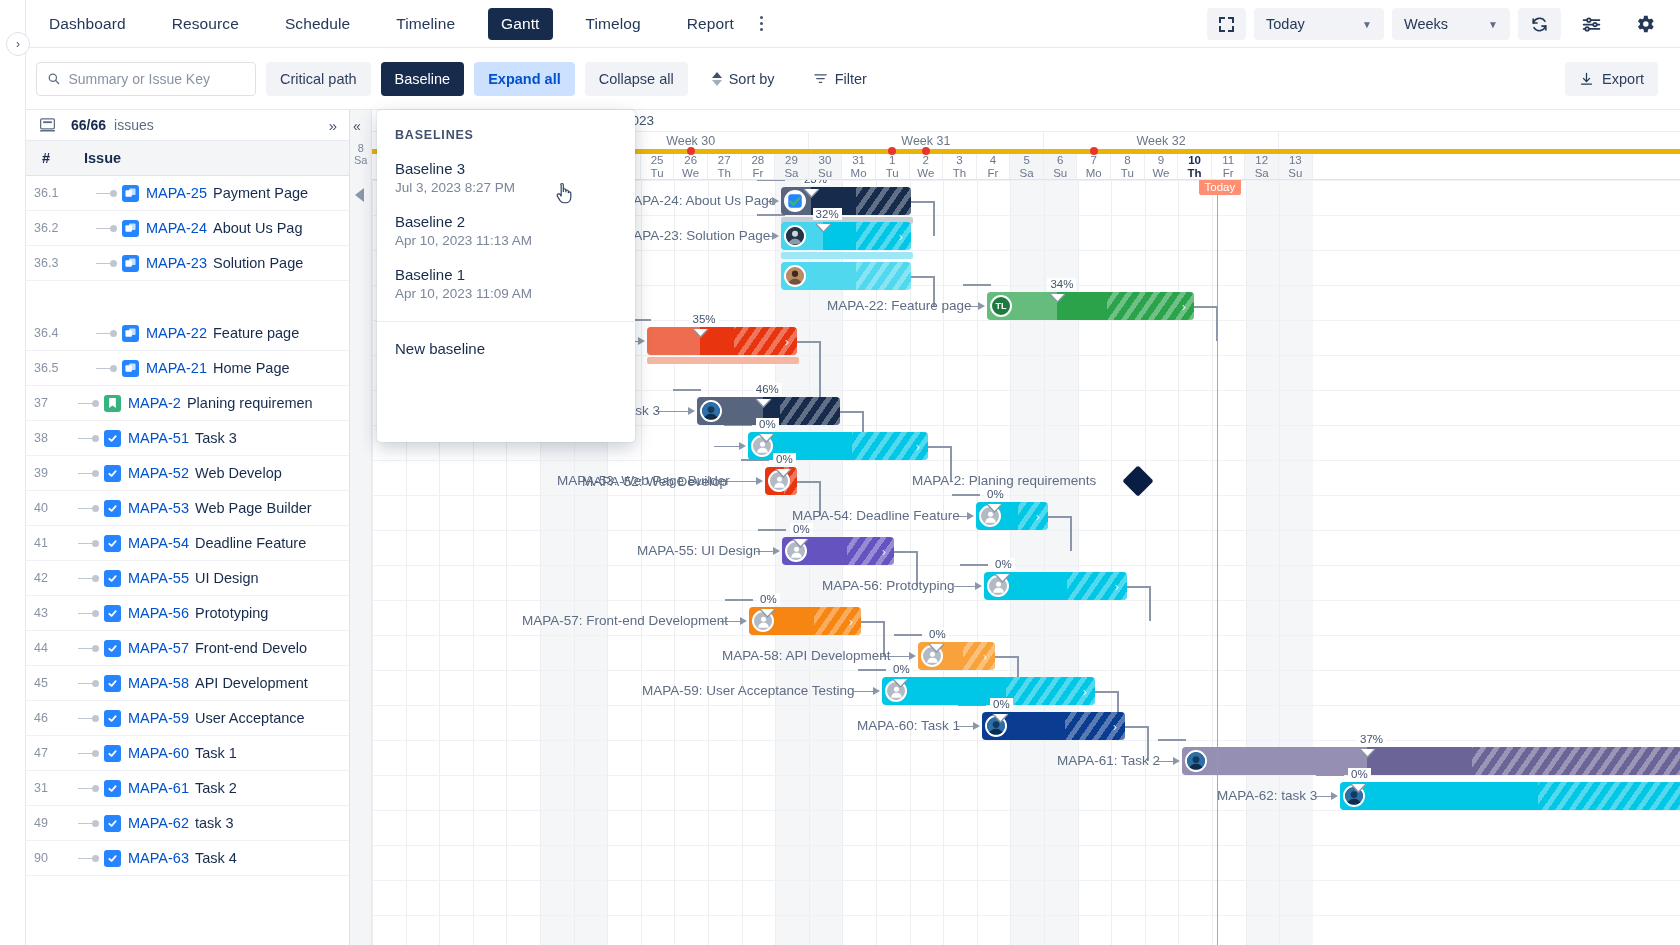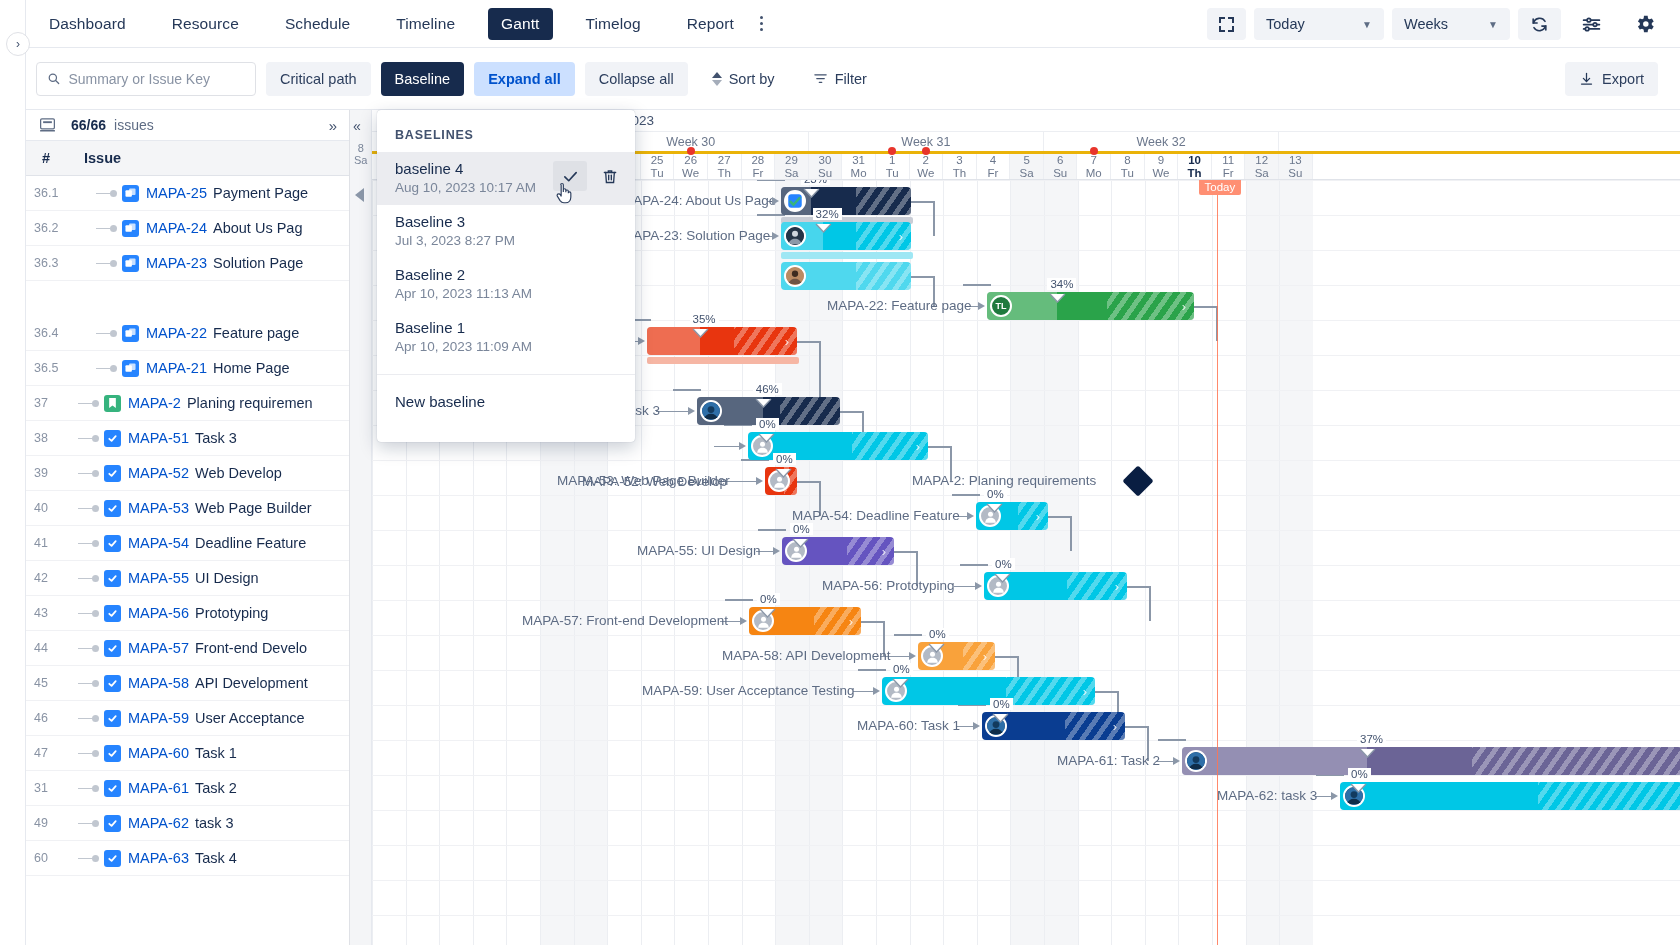--- a/index.html
+++ b/index.html
@@ -122,21 +122,21 @@
   }
   .collapse-col .dbl{ position:absolute; top:8px; left:3px; font-size:14px; color:#42526e;
      letter-spacing:-2px; cursor:pointer;}
   .collapse-col .daynum{ position:absolute; top:32px; left:4px; font-size:11px; color:#7a869a; text-align:center;}
   .collapse-col .arrow-l{ position:absolute; top:78px; left:5px; width:0;height:0;
      border-top:7px solid transparent;border-bottom:7px solid transparent;border-right:9px solid #8b97a8; cursor:pointer;}
 
   .tl-head{ position:absolute; left:22px; top:0; width:1308px; height:70px; background:#fff; z-index:4;}
   .tl-year{ height:22px; font-size:13.5px; color:#42526e; padding-left:252px; display:flex; align-items:center;
       border-bottom:1px solid #eceef2;}
-  .tl-weeks{ height:22px; display:flex; border-bottom:3px solid #eab308; position:relative;}
+  .tl-weeks{ height:22px; display:flex; border-bottom:5px solid #eab308; position:relative;}
   .tl-week{ font-size:12.5px; color:#6b778c; display:flex; align-items:center; justify-content:center;
       border-right:1px solid #eceef2; }
   .tl-days{ height:26px; display:flex; position:relative; border-bottom:1px solid #e0e3e9;}
   .tl-day{ width:33.6px; flex:none; display:flex; flex-direction:column; align-items:center;
       justify-content:center; font-size:11.5px; color:#6b778c; line-height:1.05;
       border-right:1px solid #eceef2; position:relative; }
   .tl-day.today-col{ color:#172b4d; font-weight:700; }
   .tl-day .reddot{ position:absolute; top:-7px; left:50%; transform:translateX(-50%);
       width:8px;height:8px;border-radius:50%;background:#e8352c;}
   .tl-day.wknd{ background:#f4f5f7; }
@@ -571,21 +571,21 @@
           </div>
           <span class="type-ic ic-task">
             <svg width="11" height="11" viewBox="0 0 12 12" fill="none" stroke="#fff" stroke-width="1.9" stroke-linecap="round" stroke-linejoin="round">
               <path d="M2.5 6.3 L5 8.6 L9.5 3.4"></path>
             </svg>
           </span>
           <span class="key">MAPA-62</span>
           <span class="summary">task 3</span>
         </div>
         <div class="row">
-          <div class="num">60</div>
+          <div class="num">90</div>
           <div class="connector">
             <span class="dash"></span>
             <span class="dot"></span>
           </div>
           <span class="type-ic ic-task">
             <svg width="11" height="11" viewBox="0 0 12 12" fill="none" stroke="#fff" stroke-width="1.9" stroke-linecap="round" stroke-linejoin="round">
               <path d="M2.5 6.3 L5 8.6 L9.5 3.4"></path>
             </svg>
           </span>
           <span class="key">MAPA-63</span>
@@ -1129,40 +1129,20 @@
         <div class="dep-arrow" style="left: 959px; top: 611.5px;"></div>
         <div class="dep dep-h" style="left: 944px; top: 615.5px; width: 15px;"></div>
         <div class="milestone" style="left: 755px; top: 290px;"></div>
         <div class="bar-label" style="left: 540px; top: 293px;">MAPA-2: Planing requirements</div>
       </div>
   </div>
 
   <div class="baselines-pop">
     <div class="bl-title">BASELINES</div>
     <div id="bl-items">
-        <div class="bl-item sel">
-          <div class="bl-name">baseline 4</div>
-          <div class="bl-date">Aug 10, 2023 10:17 AM</div>
-          <div class="bl-actions">
-            <div class="bl-act active">
-              <svg width="17" height="17" viewBox="0 0 24 24" fill="none" stroke="#253858" stroke-width="2.3" stroke-linecap="round" stroke-linejoin="round">
-                <path d="M4 12.5 L9.5 18 L20 6.5"></path>
-              </svg>
-            </div>
-            <div class="bl-act">
-              <svg width="16" height="17" viewBox="0 0 24 24" fill="none" stroke="#253858" stroke-width="2" stroke-linecap="round">
-                <path d="M3.5 6 H20.5"></path>
-                <path d="M9.5 6 V3.8 H14.5 V6"></path>
-                <path d="M5.5 6 L6.6 21 H17.4 L18.5 6"></path>
-                <path d="M10 10 V17"></path>
-                <path d="M14 10 V17"></path>
-              </svg>
-            </div>
-          </div>
-        </div>
         <div class="bl-item">
           <div class="bl-name">Baseline 3</div>
           <div class="bl-date">Jul 3, 2023 8:27 PM</div>
         </div>
         <div class="bl-item">
           <div class="bl-name">Baseline 2</div>
           <div class="bl-date">Apr 10, 2023 11:13 AM</div>
         </div>
         <div class="bl-item">
           <div class="bl-name">Baseline 1</div>

